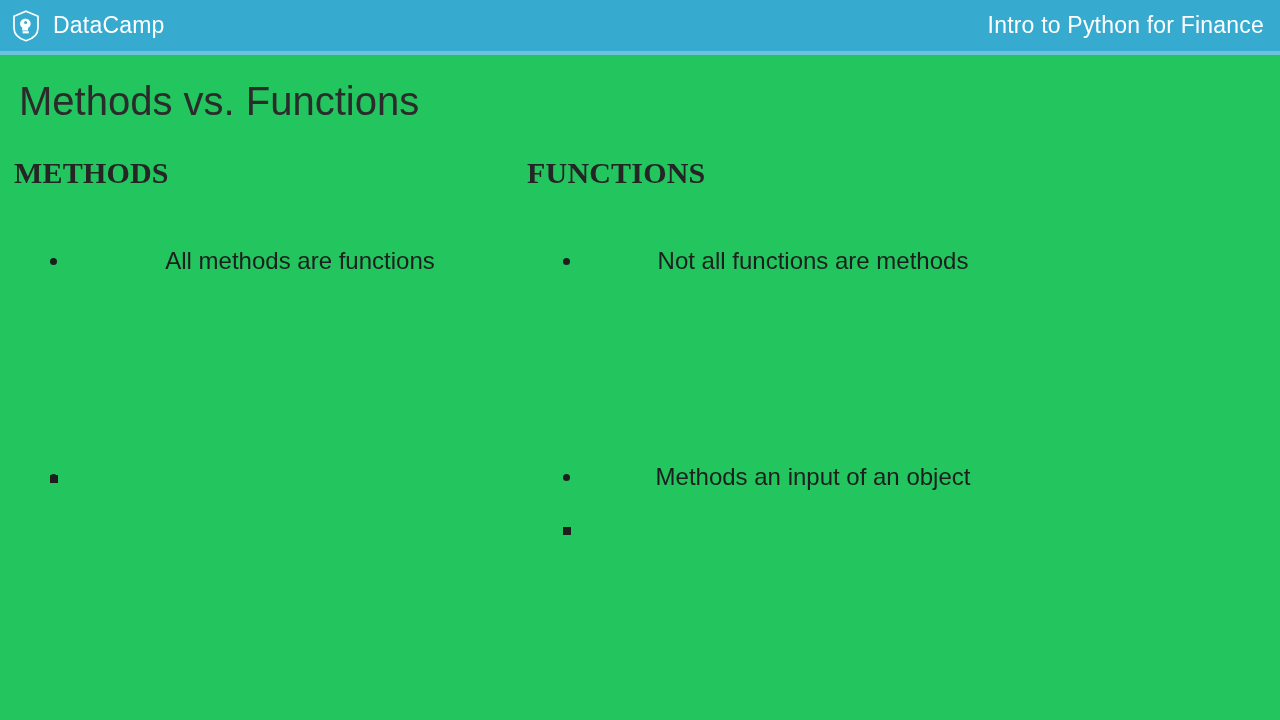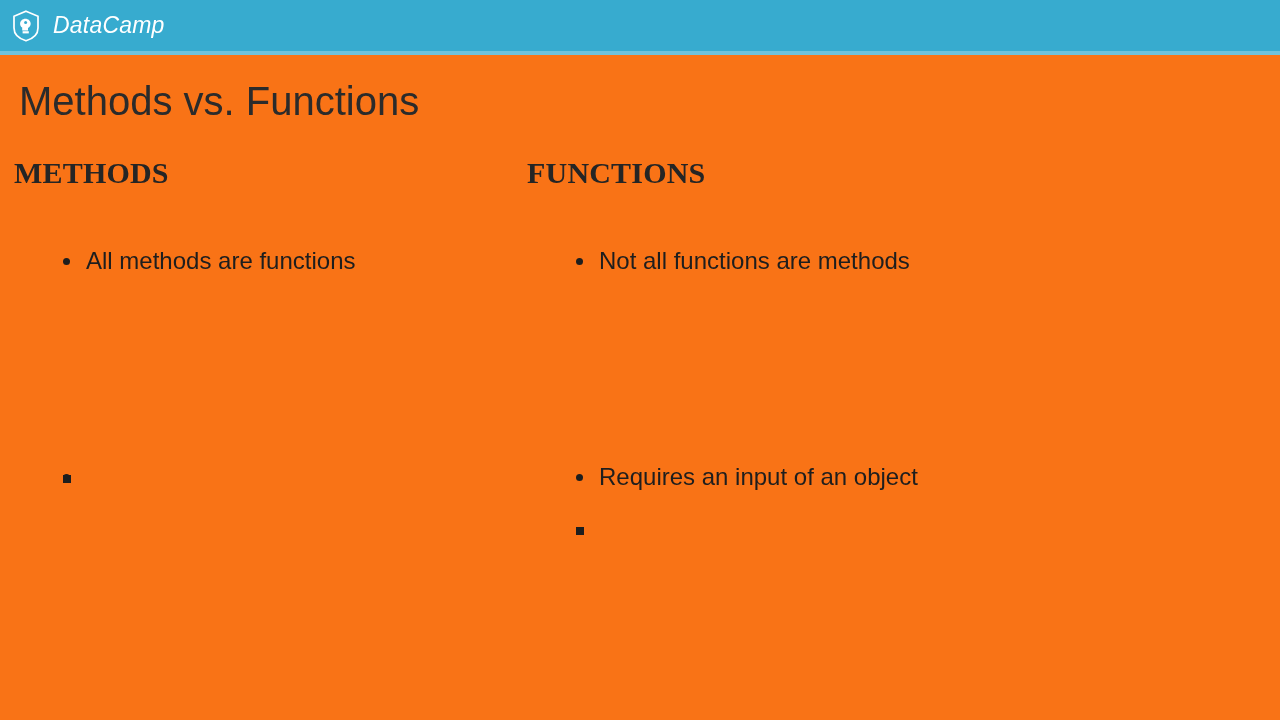--- a/index.html
+++ b/index.html
@@ -20,21 +20,20 @@
     left: 0;
     top: 0;
     width: 1280px;
     height: 51px;
     background: #37abcf;
     display: flex;
     align-items: center;
     justify-content: space-between;
     box-sizing: border-box;
     padding: 0 16px 0 9px;
-    font-style: italic;
   }
   .topbar-underline {
     position: absolute;
     left: 0;
     top: 51px;
     width: 1280px;
     height: 4px;
     background: #6fc2dc;
   }
   .brand {
@@ -62,21 +61,21 @@
     font-weight: 400;
   }
 
   
   .slide {
     position: absolute;
     left: 0;
     top: 55px;
     width: 1280px;
     height: 665px;
-    background: #f97316;
+    background: #22c55e;
   }
   .slide-title {
     position: absolute;
     left: 19px;
     top: 23px;
     font-size: 40px;
     font-weight: 400;
     color: #2b2b2b;
     line-height: 1.15;
     white-space: nowrap;
@@ -102,22 +101,23 @@
     color: #252525;
     line-height: 1.2;
     margin: 0 0 0 0;
     letter-spacing: 0.2px;
     font-family: Liberation Serif, serif;
   }
 
   
   .bullet-group {
     position: absolute;
-    left: 13px;
+    left: 0;
     width: 513px;
+    text-align: center;
   }
   .group-top { top: 80px; }
   .group-bottom { top: 296px; }
 
   ul.level1 {
     list-style: none;
     margin: 0;
     padding: 0;
   }
   ul.level1 > li {
@@ -169,20 +169,21 @@
     <span class="brand-logo">
       <svg width="34" height="34" viewBox="0 0 34 34" xmlns="http://www.w3.org/2000/svg">
         <path d="M17 2.2 L29 7.2 L29 19 C29 25.4 23.6 29.8 17 31.8 C10.4 29.8 5 25.4 5 19 L5 7.2 Z" fill="none" stroke="#ffffff" stroke-width="1.7"></path>
         <path d="M13.2 21.4 L13.2 18.6 C11.9 17.7 11.1 16.3 11.1 14.7 C11.1 11.9 13.5 9.7 16.4 9.7 C19.3 9.7 21.7 11.9 21.7 14.7 C21.7 16.6 20.6 18.2 19 19.1 L19 21.4 Z" fill="#ffffff"></path>
         <circle cx="16.6" cy="13.6" r="1.5" fill="#37abcf"></circle>
         <rect x="13.6" y="22.2" width="6.2" height="2.2" fill="#ffffff"></rect>
       </svg>
     </span>
     <span class="brand-name">DataCamp</span>
   </div>
+  <div class="course-title">Intro to Python for Finance</div>
 </div>
 <div class="topbar-underline"></div>
 
 <div class="slide">
 
   <div class="slide-title">Methods vs. Functions</div>
 
   <div class="columns">
 
     <div class="col col-methods">
@@ -220,21 +221,21 @@
             <span class="dot"></span>
             <span>Not all functions are methods</span>
           </li>
         </ul>
       </div>
 
       <div class="bullet-group group-bottom">
         <ul class="level1">
           <li>
             <span class="dot"></span>
-            <span>Requires an input of an object</span>
+            <span>Methods an input of an object</span>
           </li>
         </ul>
         <ul class="level2">
           <li>
             <span class="square"></span>
           </li>
         </ul>
       </div>
     </div>
 

